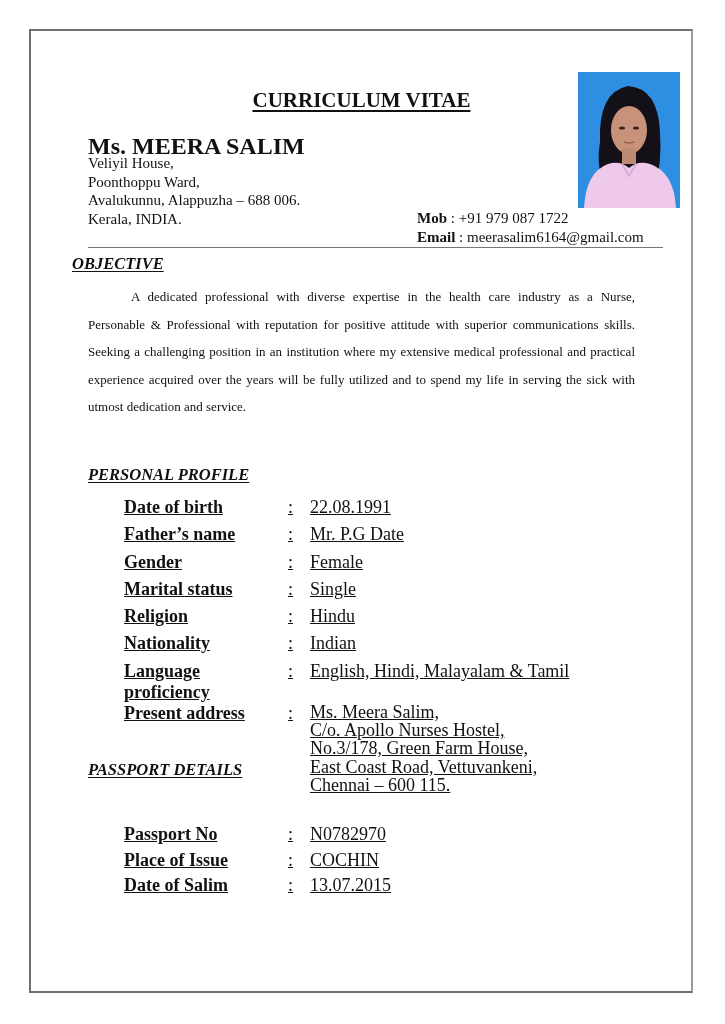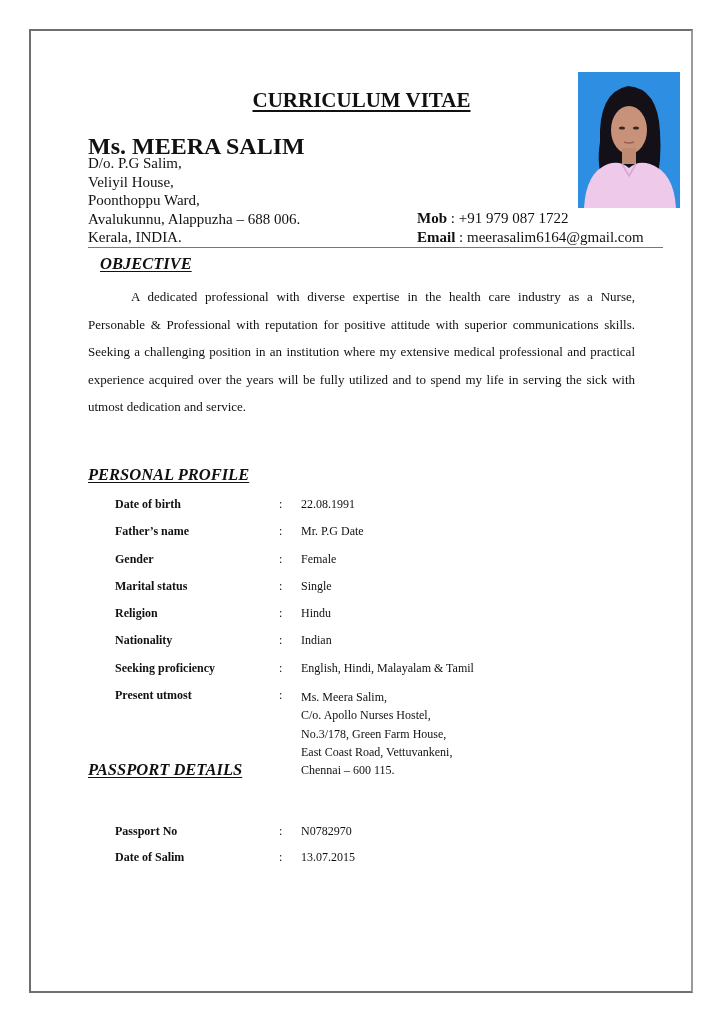--- a/index.html
+++ b/index.html
@@ -15,40 +15,39 @@
   .addr { left:88px; top:154px; font-size:15px; line-height:18.5px; white-space:nowrap; }
   .contact { left:417px; top:209px; font-size:15px; line-height:18.5px; }
   .contact b { font-weight:bold;font-family:Liberation Serif, serif; }
   .photo { left:578px; top:72px; width:102px; height:136px; overflow:hidden; background:#2f8fe0; }
   .rule { left:88px; top:247px; width:575px; height:0; border-top:1px solid #777; }
   .section-heading { font-size:16.5px; font-weight:bold; font-style:italic; text-decoration:underline;
                      text-underline-offset:2px; }
   .objective-text { left:88px; top:283px; width:547px; font-size:13px; line-height:27.5px;
                     text-align:justify; white-space:normal; }
   .objective-text .indent { display:inline-block; width:43px; }
-  table.kv { border-collapse:collapse; position:absolute; left:115px; font-size:12px; }
+  table.kv { border-collapse:collapse; position:absolute; left:124px; font-size:18px;text-decoration:underline; }
   table.kv td { padding:0; vertical-align:top; }
   table.kv td.k { width:164px; font-weight:bold; }
   table.kv td.c { width:22px; }
   table.kv td.v { }
   .profile td { height:27.3px; }
   .passport td { height:25.5px; }
   .multiline { line-height:18.3px;margin-top:32px; }
 </style>
 </head>
 <body>
 
 <div class="page-border"></div>
 
 <div class="abs title"><span>CURRICULUM VITAE</span></div>
 
 <div class="abs name">Ms. MEERA SALIM</div>
 
 <div class="abs addr">
-  <div>D/o. P.G Salim,</div>
   <div>Veliyil House,</div>
   <div>Poonthoppu Ward,</div>
   <div>Avalukunnu, Alappuzha – 688 006.</div>
   <div>Kerala, INDIA.</div>
 </div>
 
 <div class="abs contact">
   <div><b>Mob</b><span style="white-space:pre"> : +91 979 087 1722</span></div>
   <div><b>Email</b><span style="white-space:pre"> : meerasalim6164@gmail.com</span></div>
 </div>
@@ -62,21 +61,21 @@
     <path d="M6 136 Q8 100 30 92 Q42 88 51 96 Q60 88 72 92 Q96 100 98 136 Z" fill="#eec9ea"></path>
     <path d="M44 92 L51 104 L58 92" fill="none" stroke="#d7a6d2" stroke-width="1.5"></path>
     <ellipse cx="44" cy="56" rx="3" ry="1.6" fill="#3a2420"></ellipse>
     <ellipse cx="58" cy="56" rx="3" ry="1.6" fill="#3a2420"></ellipse>
     <path d="M46 70 Q51 72 56 70" stroke="#9a5e52" stroke-width="1.5" fill="none"></path>
   </svg>
 </div>
 
 <div class="abs rule"></div>
 
-<div class="abs section-heading" style="left:100px; top:254px;">OBJECTIVE</div>
+<div class="abs section-heading" style="left:72px; top:254px;">OBJECTIVE</div>
 <div class="abs objective-text"><span class="indent"></span><span>A dedicated professional with diverse expertise in the health care industry as a Nurse, Personable &amp; Professional with reputation for positive attitude with superior communications skills. Seeking a challenging position in an institution where my extensive medical professional and practical experience acquired over the years will be fully utilized and to spend my life in serving the sick with utmost dedication and service.</span></div>
 
 <div class="abs section-heading" style="left:88px; top:465px;">PERSONAL PROFILE</div>
 
 <table class="kv profile" style="top:497px;">
   <tbody>
       <tr>
         <td class="k">Date of birth</td>
         <td class="c">:</td>
         <td class="v">22.08.1991</td>
@@ -100,26 +99,26 @@
         <td class="k">Religion</td>
         <td class="c">:</td>
         <td class="v">Hindu</td>
       </tr>
   <tr>
         <td class="k">Nationality</td>
         <td class="c">:</td>
         <td class="v">Indian</td>
       </tr>
   <tr>
-        <td class="k">Seeking proficiency</td>
+        <td class="k">Language proficiency</td>
         <td class="c">:</td>
         <td class="v">English, Hindi, Malayalam &amp; Tamil</td>
       </tr>
   <tr>
-    <td class="k">Present utmost</td>
+    <td class="k">Present address</td>
     <td class="c">:</td>
     <td class="v multiline">
       <div>Ms. Meera Salim,</div>
       <div>C/o. Apollo Nurses Hostel,</div>
       <div>No.3/178, Green Farm House,</div>
       <div>East Coast Road, Vettuvankeni,</div>
       <div>Chennai – 600 115.</div>
     </td>
   </tr>
 </tbody>
@@ -128,18 +127,23 @@
 <div class="abs section-heading" style="left:88px; top:760px;">PASSPORT DETAILS</div>
 
 <table class="kv passport" style="top:824px;">
   <tbody>
       <tr>
         <td class="k">Passport No</td>
         <td class="c">:</td>
         <td class="v">N0782970</td>
       </tr>
   <tr>
+        <td class="k">Place of Issue</td>
+        <td class="c">:</td>
+        <td class="v">COCHIN</td>
+      </tr>
+  <tr>
         <td class="k">Date of Salim</td>
         <td class="c">:</td>
         <td class="v">13.07.2015</td>
       </tr>
 </tbody>
   </table>
 
 </body></html>

